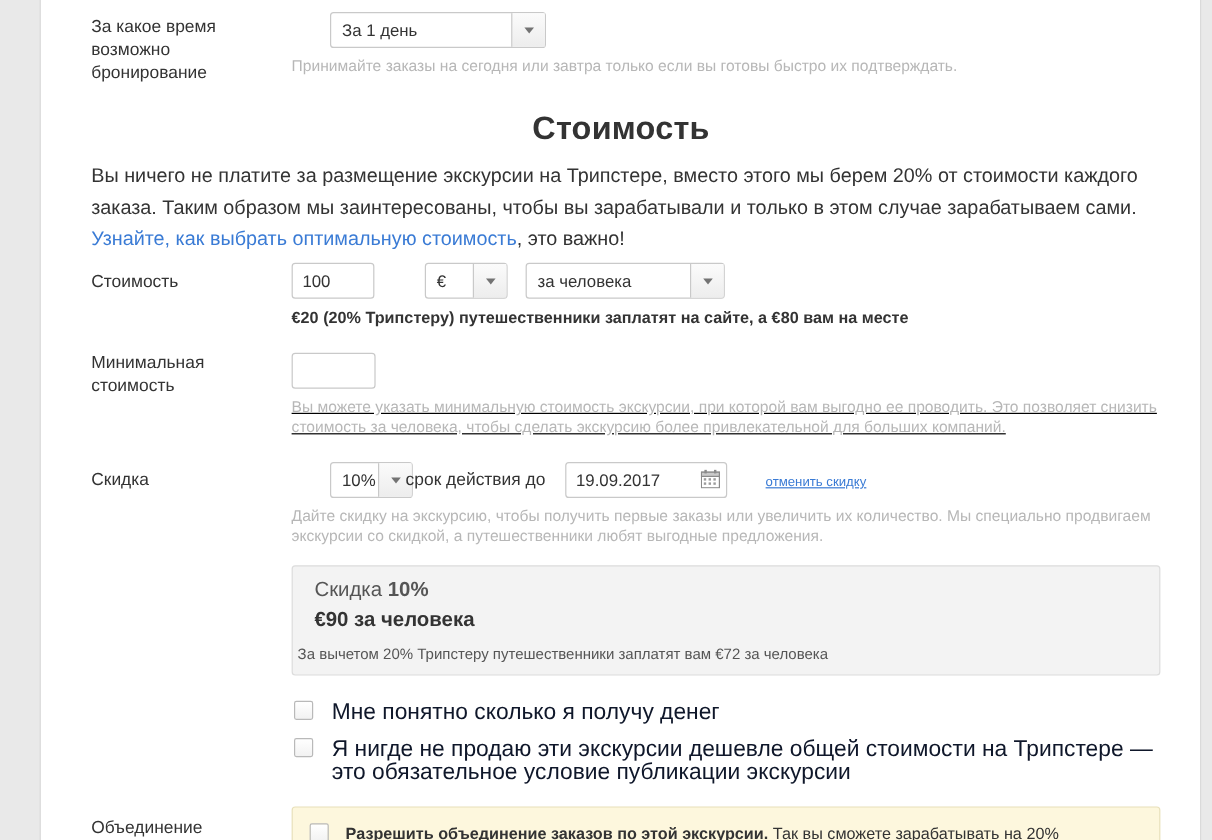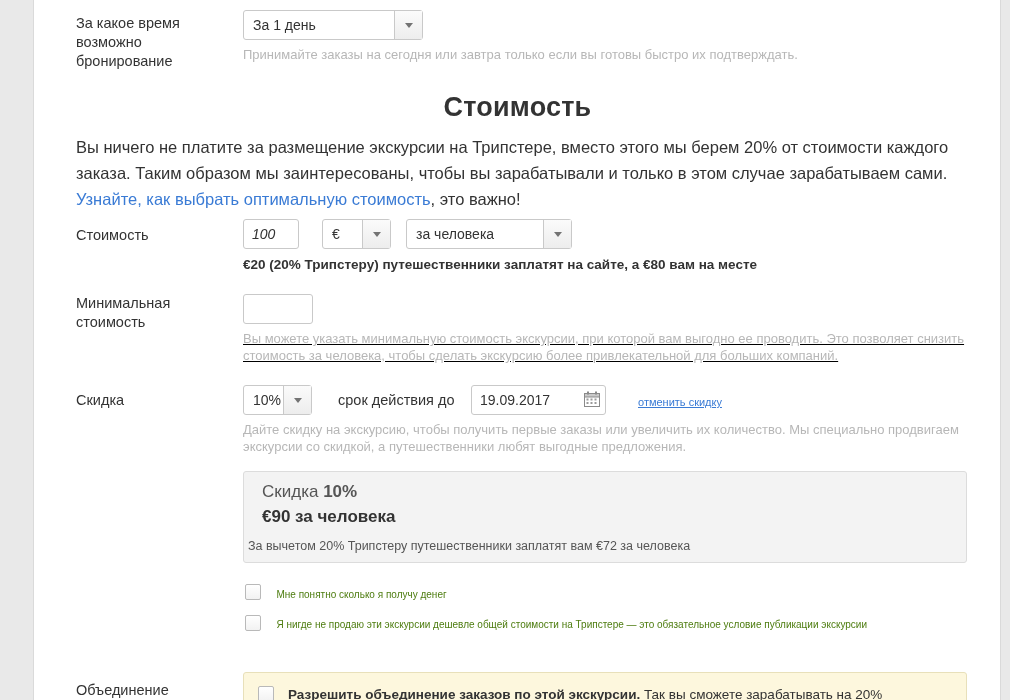--- a/index.html
+++ b/index.html
@@ -47,20 +47,21 @@
     height: 30px;
     border: 1px solid #c9c9c9;
     border-radius: 3px;
     background: #fff;
     display: inline-flex;
     align-items: center;
     font-size: 14px;
     color: #333;
     padding-left: 9px;
     vertical-align: middle;
+    margin-left: 32px;
   }
   .select .arrowbox {
     position: absolute;
     top: 0; right: 0;
     width: 28px; height: 28px;
     background: linear-gradient(#fbfbfb, #ededed);
     border-left: 1px solid #c9c9c9;
     display: flex; align-items: center; justify-content: center;
   }
   .caret {
@@ -119,22 +120,22 @@
 
   .chk {
     width: 16px; height: 16px;
     border: 1px solid #b9b9b9;
     border-radius: 2px;
     background: linear-gradient(#ffffff,#f2f2f2);
     display: inline-block;
     vertical-align: top;
   }
   .chk-label {
-    font-size: 10px;
-    color: #4d7c0f;
+    font-size: 19px;
+    color: #0f172a;
     line-height: 19px;
   }
 
   .yellowbox {
     background: #fdf7dd;
     border: 1px solid #e8e0ba;
     border-radius: 3px;
   }
   .yellow-text { font-size: 13.5px; color: #333; line-height: 19px; }
 
@@ -178,21 +179,21 @@
       <div class="intro">
         <span>Вы ничего не платите за размещение экскурсии на Трипстере, вместо этого мы берем 20% от стоимости каждого заказа. Таким образом мы заинтересованы, чтобы вы зарабатывали и только в этом случае зарабатываем сами. </span><span class="link">Узнайте, как выбрать оптимальную стоимость</span><span>, это важно!</span>
       </div>
     </div>
 
     <div class="row" style="left:41px; top:226px;">
       <div class="label">Стоимость</div>
     </div>
 
     <div class="row" style="left:208px; top:219px;">
-      <input class="textinput" style="width: 56px; font-style: italic;" value="100">
+      <input class="textinput" style="width: 69px;" value="100">
     </div>
 
     <div class="row" style="left:287px; top:219px;">
       <div class="select" style="width:69px;">
         <span>€</span>
         <span class="arrowbox">
             <i class="caret"></i>
           </span>
       </div>
     </div>

